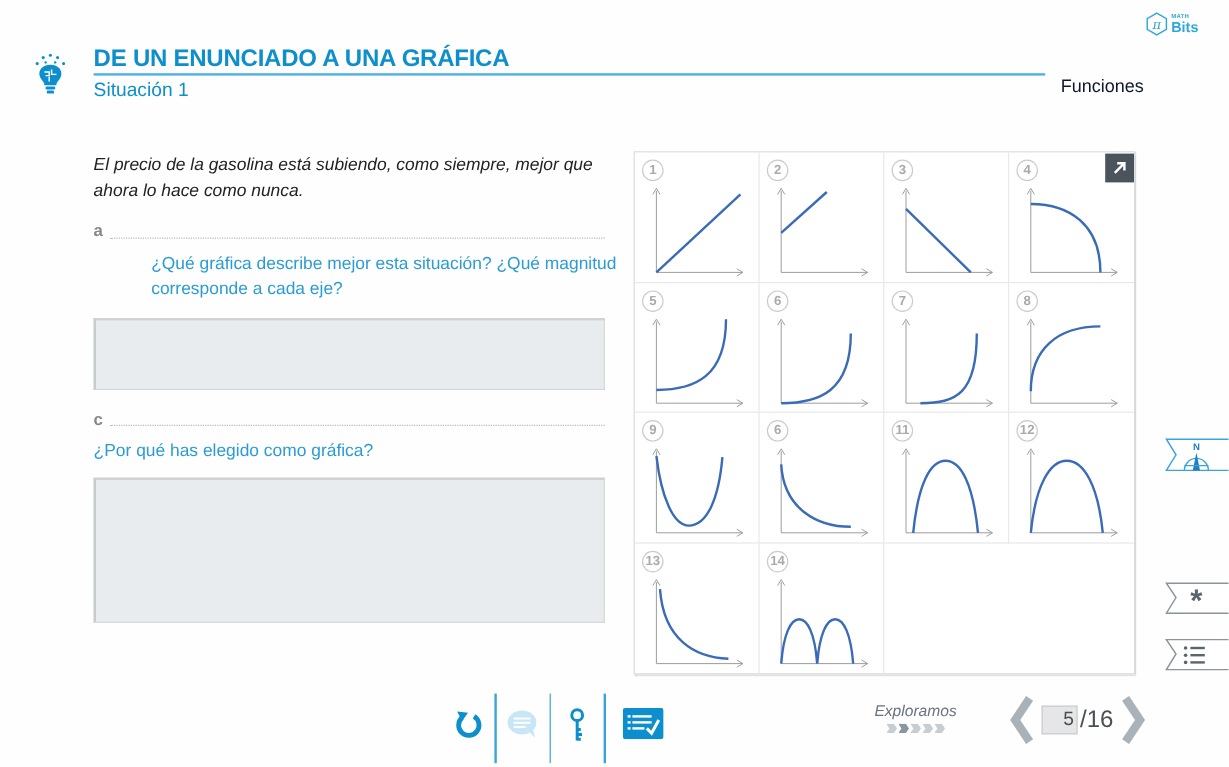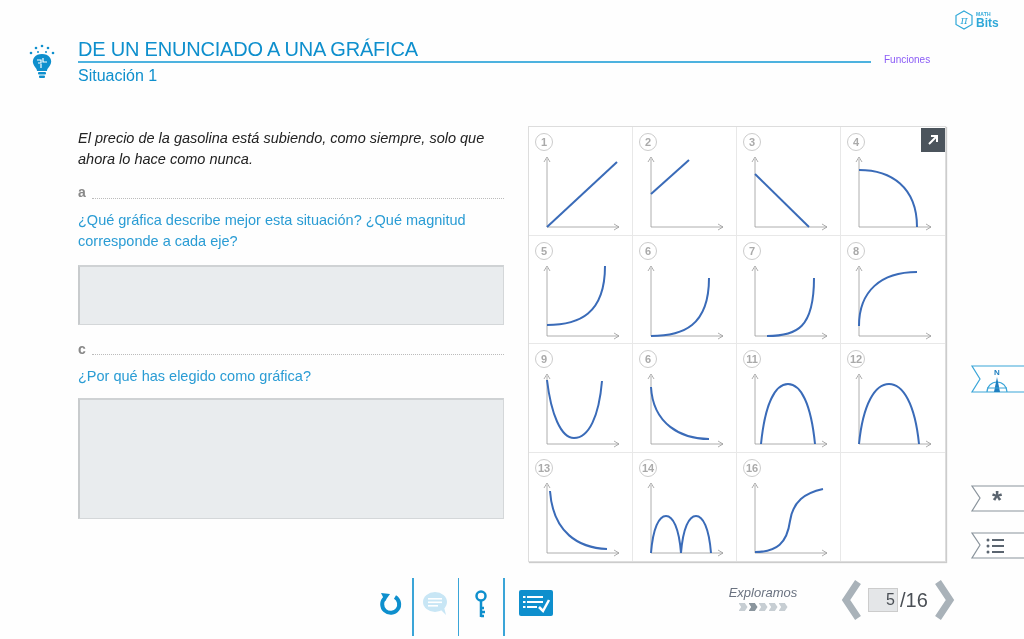--- a/index.html
+++ b/index.html
@@ -6,24 +6,24 @@
   html, body { width: 1024px; height: 639px; overflow: hidden; background: #fefefe; }
   body { position: relative; font-family: "Liberation Sans", sans-serif; color: #222; }
 
   .logo { position: absolute; left: 954px; top: 10px; display: flex; align-items: center; gap: 2px; }
   .logo .hex { width: 20px; height: 20px; }
   .logo .txt { display: flex; flex-direction: column; line-height: 1; color: #2fa8d8; font-weight: bold; }
   .logo .txt .small { font-size: 5px; letter-spacing: 0.2px; }
   .logo .txt .big { font-size: 12px; text-align: right; }
 
   .header-icon { position: absolute; left: 28px; top: 44px; width: 28px; height: 36px; }
-  .title { position: absolute; left: 78px; top: 38px; font-size: 20px; font-weight: normal; color: #0e8fcd; letter-spacing: -0.2px; }
+  .title { position: absolute; left: 78px; top: 38px; font-size: 20px; font-weight: bold; color: #0e8fcd; letter-spacing: -0.2px; }
   .title-rule { position: absolute; left: 78px; top: 61px; width: 793px; height: 1.5px; background: #4db2df; }
   .subtitle { position: absolute; left: 78px; top: 67px; font-size: 16px; color: #0e8fcd; }
-  .section { position: absolute; left: 884px; top: 54px; font-size: 10px; color: #8b5cf6; }
+  .section { position: absolute; left: 884px; top: 64px; font-size: 15px; color: #0f172a; }
 
   .prompt { position: absolute; left: 78px; top: 128px; width: 430px; font-size: 14.5px; font-style: italic; line-height: 21px; color: #222; }
 
   .item-letter { position: absolute; left: 78px; font-size: 14px; font-weight: bold; color: #888; }
   .item-rule { position: absolute; left: 92px; width: 412px; border-top: 1px dotted #bbb; }
   .question { position: absolute; left: 78px; width: 430px; font-size: 14.5px; line-height: 21px; color: #2a9cd4; }
   .answer { position: absolute; left: 78px; width: 426px; background: #e9ecee; border: 1px solid #d4d7d9; border-left: 2px solid #c8cbcd; border-top: 2px solid #cfd2d4; resize: none; outline: none; font-family: "Liberation Sans", sans-serif; font-size: 14px; padding: 6px; }
 
   .grid { position: absolute; left: 528px; top: 126px; width: 418px; height: 436px; background: #fff; border: 1px solid #ddd; box-shadow: 1px 1px 1px #ccc; display: grid; grid-template-columns: repeat(4, 1fr); grid-template-rows: repeat(4, 1fr); }
   .cell { position: relative; border-right: 1px solid #e8e8e8; border-bottom: 1px solid #e8e8e8; cursor: pointer; }
@@ -75,25 +75,25 @@
   <path d="M14 10 C7 10 4 15 5 19 C6 23 9 24 9 27 L19 27 C19 24 22 23 23 19 C24 15 21 10 14 10 Z" fill="#0e8fcd"></path>
   <path d="M9 16 h4 v3 h-3 M15 14 v4 h4 M13 20 v4" stroke="#fff" stroke-width="1.2" fill="none"></path>
   <rect x="10" y="28" width="8" height="2.5" rx="1" fill="#0e8fcd"></rect>
     <rect x="11" y="31.5" width="6" height="2.5" rx="1" fill="#0e8fcd"></rect>
 </svg>
 <div class="title">DE UN ENUNCIADO A UNA GRÁFICA</div>
 <div class="title-rule"></div>
 <div class="subtitle">Situación 1</div>
 <div class="section">Funciones</div>
 
-<div class="prompt">El precio de la gasolina está subiendo, como siempre, solo que ahora lo hace como nunca.</div>
+<div class="prompt">El precio de la gasolina está subiendo, como siempre, mejor que ahora lo hace como nunca.</div>
 
 <div class="item-letter" style="top:184px;">a</div>
 <div class="item-rule" style="top:198px;"></div>
-<div class="question" style="top:210px;">¿Qué gráfica describe mejor esta situación? ¿Qué magnitud corresponde a cada eje?</div>
+<div class="question" style="top:210px;margin-left:48px;">¿Qué gráfica describe mejor esta situación? ¿Qué magnitud corresponde a cada eje?</div>
 <textarea class="answer" style="top: 265px; height: 60px;" placeholder=""></textarea>
 
 <div class="item-letter" style="top:341px;">c</div>
 <div class="item-rule" style="top:354px;"></div>
 <div class="question" style="top:366px;">¿Por qué has elegido como gráfica?</div>
 <textarea class="answer" style="top: 398px; height: 121px;" placeholder=""></textarea>
 
 <div class="grid">
 
   <div class="cell">
@@ -185,27 +185,20 @@
     <svg viewBox="0 0 104 108">
         <path d="M18 100 V32 M15 35 L18 30 L21 35 M18 100 H90 M85 97 L90 100 L85 103" stroke="#999" stroke-width="0.8" fill="none"></path>
         <path d="M21 38 C24 80 50 95 78 96" stroke="#3a6bb8" stroke-width="2" fill="none"></path>
       </svg>
   </div>
   <div class="cell">
     <span class="num">14</span>
     <svg viewBox="0 0 104 108">
         <path d="M18 100 V32 M15 35 L18 30 L21 35 M18 100 H90 M85 97 L90 100 L85 103" stroke="#999" stroke-width="0.8" fill="none"></path>
         <path d="M18 100 C20 75 26 63 33 63 C40 63 46 75 48 100 C50 75 56 63 63 63 C70 63 76 75 78 100" stroke="#3a6bb8" stroke-width="2" fill="none"></path>
-      </svg>
-  </div>
-  <div class="cell">
-    <span class="num">16</span>
-    <svg viewBox="0 0 104 108">
-        <path d="M18 100 V32 M15 35 L18 30 L21 35 M18 100 H90 M85 97 L90 100 L85 103" stroke="#999" stroke-width="0.8" fill="none"></path>
-        <path d="M18 99 C40 99 50 90 53 68 C56 48 68 40 86 36" stroke="#3a6bb8" stroke-width="2" fill="none"></path>
       </svg>
   </div>
 </div>
 <div class="expand-btn">
   <svg width="12" height="12" viewBox="0 0 12 12">
       <path d="M2 10 L10 2 M4 2 H10 V8" stroke="#fff" stroke-width="2" fill="none"></path>
     </svg>
 </div>
 
 <div class="side-tab" style="top:362px;">

